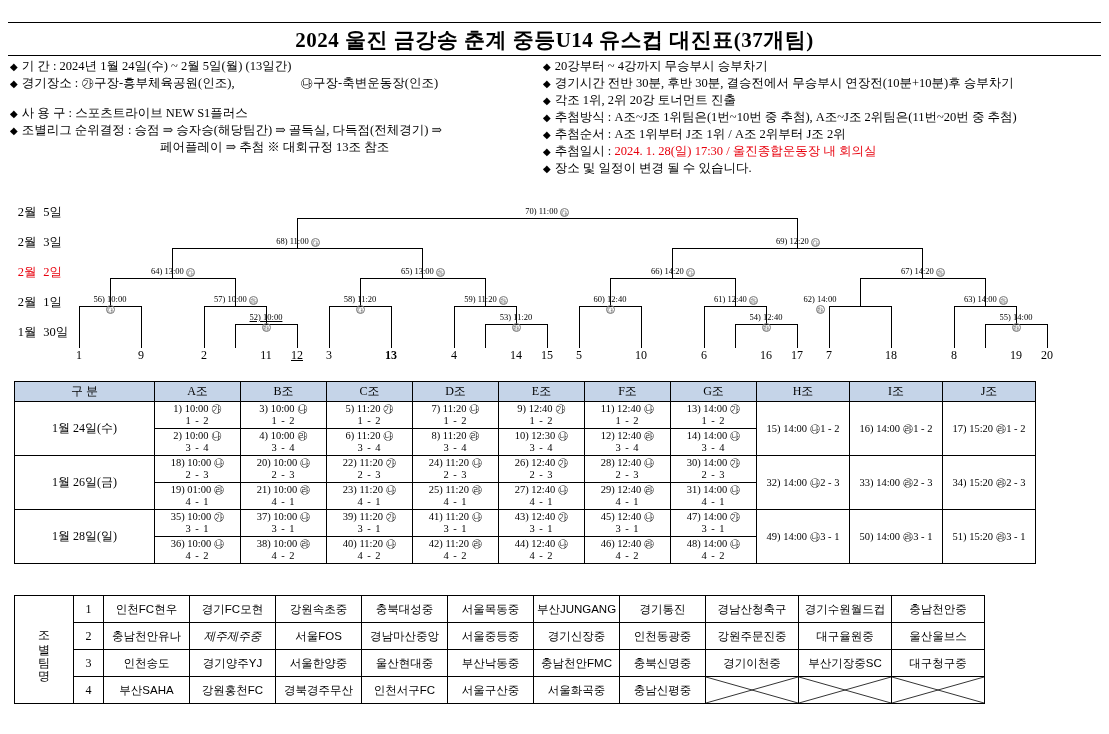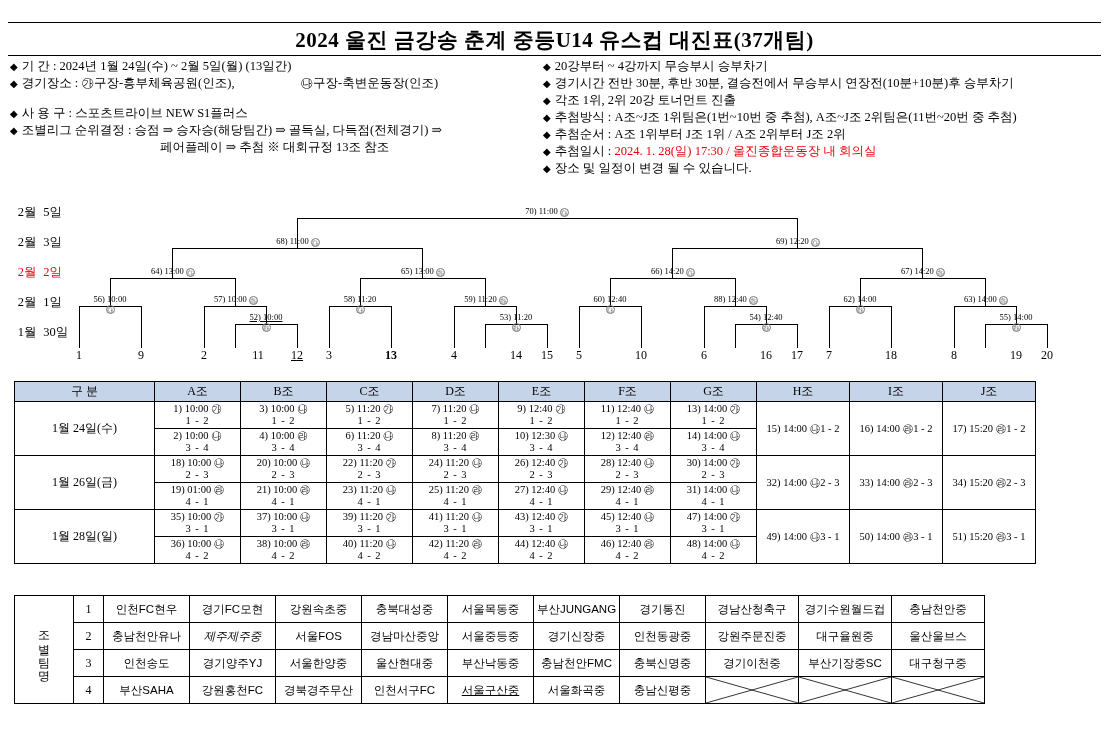--- a/index.html
+++ b/index.html
@@ -286,25 +286,25 @@
     <span>59)</span>
     <span>11:20</span>
     <span class="venue">㉱</span>
   </div>
   <div class="glabel" style="left:570px; top:99px; width:80px;">
     <span>60)</span>
     <span>12:40</span><br>
     <span class="venue">㉰</span>
   </div>
   <div class="glabel" style="left:696px; top:99px; width:80px;">
-    <span>88)</span>
+    <span>61)</span>
     <span>12:40</span>
     <span class="venue">㉱</span>
   </div>
-  <div class="glabel" style="left:820px; top:99px; width:80px;">
+  <div class="glabel" style="left:780px; top:99px; width:80px;">
     <span>62)</span>
     <span>14:00</span><br>
     <span class="venue">㉱</span>
   </div>
   <div class="glabel" style="left:946px; top:99px; width:80px;">
     <span>63)</span>
     <span>14:00</span>
     <span class="venue">㉱</span>
   </div>
 
@@ -326,21 +326,21 @@
   <div class="glabel" style="left:976px; top:117px; width:80px;">
     <span>55)</span>
     <span>14:00</span><br>
     <span class="venue">㉱</span>
   </div>
 
   <div class="seedrow" id="seedrow">
       <div class="seed" style="left: 67px;">1</div>
       <div class="seed" style="left: 129px;">9</div>
       <div class="seed" style="left: 192px;">2</div>
-      <div class="seed" style="left: 246px;">11</div>
+      <div class="seed" style="left: 254px;">11</div>
       <div class="seed" style="left: 285px; text-decoration: underline;">12</div>
       <div class="seed" style="left: 317px;">3</div>
       <div class="seed" style="left: 379px; font-weight: bold;">13</div>
       <div class="seed" style="left: 442px;">4</div>
       <div class="seed" style="left: 504px;">14</div>
       <div class="seed" style="left: 535px;">15</div>
       <div class="seed" style="left: 567px;">5</div>
       <div class="seed" style="left: 629px;">10</div>
       <div class="seed" style="left: 692px;">6</div>
       <div class="seed" style="left: 754px;">16</div>
@@ -606,21 +606,21 @@
         <td class="teamcell" style="width: 93px;">경기이천중</td>
         <td class="teamcell" style="width: 93px;">부산기장중SC</td>
         <td class="teamcell" style="width: 93px;">대구청구중</td>
       </tr>
       <tr>
         <td class="numcell">4</td>
         <td class="teamcell" style="width: 86px;">부산SAHA</td>
         <td class="teamcell" style="width: 86px;">강원홍천FC</td>
         <td class="teamcell" style="width: 86px;">경북경주무산</td>
         <td class="teamcell" style="width: 86px;">인천서구FC</td>
-        <td class="teamcell" style="width: 86px; text-decoration: underline;">서울구산중</td>
+        <td class="teamcell" style="width: 86px;">서울구산중</td>
         <td class="teamcell" style="width: 86px;">서울화곡중</td>
         <td class="teamcell" style="width: 86px;">충남신평중</td>
         <td class="xcell" style="width: 93px;">
           <svg viewBox="0 0 100 30" preserveAspectRatio="none">
             <line x1="0" y1="0" x2="100" y2="30" stroke="#000" stroke-width="0.8" vector-effect="non-scaling-stroke"></line>
             <line x1="100" y1="0" x2="0" y2="30" stroke="#000" stroke-width="0.8" vector-effect="non-scaling-stroke"></line>
           </svg>
         </td>
         <td class="xcell" style="width: 93px;">
           <svg viewBox="0 0 100 30" preserveAspectRatio="none">

